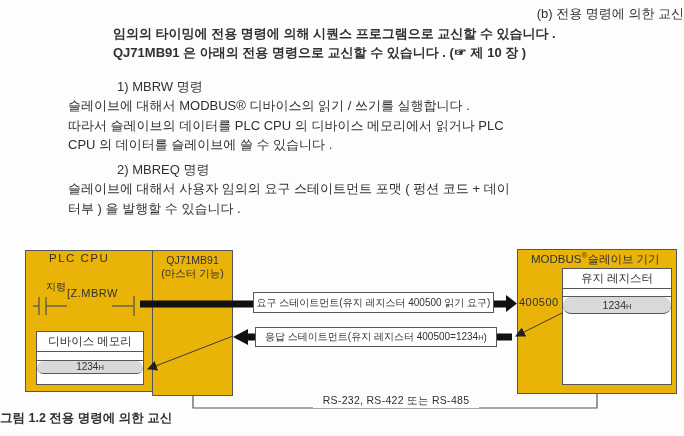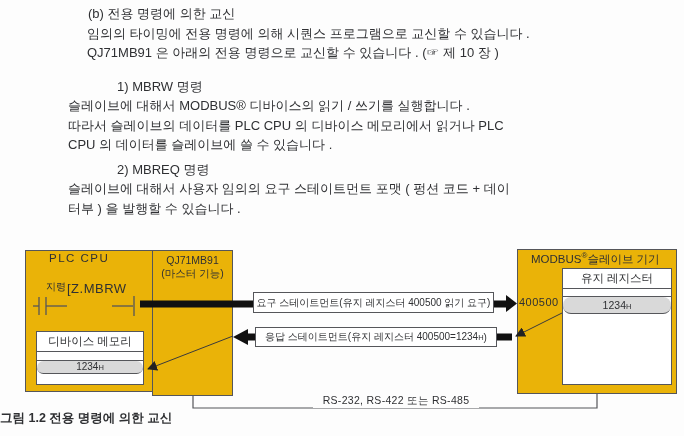--- a/index.html
+++ b/index.html
@@ -3,38 +3,38 @@
 <meta charset="utf-8">
 <style>
   html,body{margin:0;padding:0;}
   body{
     width:684px;height:436px;position:relative;overflow:hidden;
     background:#fdfdfd;color:#2f3033;
     font-family:"Liberation Sans", sans-serif;
   }
   
   .text-area{position:absolute;top:4px;left:0;right:0;font-size:13px;line-height:19.5px;}
-  .heading{margin-left:88px;}
-  .intro-line{margin-left:87px;}
+  .heading{margin-left:88px;text-align:right;}
+  .intro-line{margin-left:113px;font-weight:bold;}
   .item-title{margin-left:117px;}
   .item-line{margin-left:68px;}
   .mt14{margin-top:14px;}
   .mt5{margin-top:5px;}
   
   #diagram{position:absolute;inset:0;}
   .box{position:absolute;border:1px solid #55565a;background:#eab308;box-sizing:border-box;}
   .plc-box{left:25px;top:250px;width:128px;height:142px;}
   .master-box{left:152px;top:250px;width:81px;height:146px;text-align:center;
               font-size:10.5px;line-height:12.5px;padding-top:3px;}
   .slave-box{left:517px;top:249px;width:160px;height:145px;}
   .plc-title{position:absolute;left:49px;top:252px;font-size:11.5px;letter-spacing:1.5px;}
   .slave-title{position:absolute;left:531px;top:251px;font-size:11.5px;white-space:nowrap;}
   .reg-sup{font-size:8px;vertical-align:super;}
   .ladder-cond{position:absolute;left:46px;top:280px;font-size:10px;}
-  .ladder-instr{position:absolute;left:67px;top:281px;font-size:13px;letter-spacing:0.5px;}
+  .ladder-instr{position:absolute;left:67px;top:287px;font-size:11px;letter-spacing:0.5px;}
   .mini-table{position:absolute;border:1px solid #55565a;background:#fff;box-sizing:border-box;}
   .dev-table{left:36px;top:331px;width:108px;height:54px;}
   .reg-table{left:562px;top:268px;width:110px;height:117px;}
   .row-header{border-bottom:1px solid #55565a;text-align:center;font-size:11.5px;}
   .dev-table .row-header{height:19px;line-height:19px;}
   .reg-table .row-header{height:19px;line-height:19px;}
   .row-spacer{border-bottom:1px solid #55565a;}
   .dev-table .row-spacer{height:8px;}
   .reg-table .row-spacer{height:7px;}
   .row-value{background:#d9d9d9;border-bottom:1px solid #55565a;text-align:center;border-radius:8px;}

